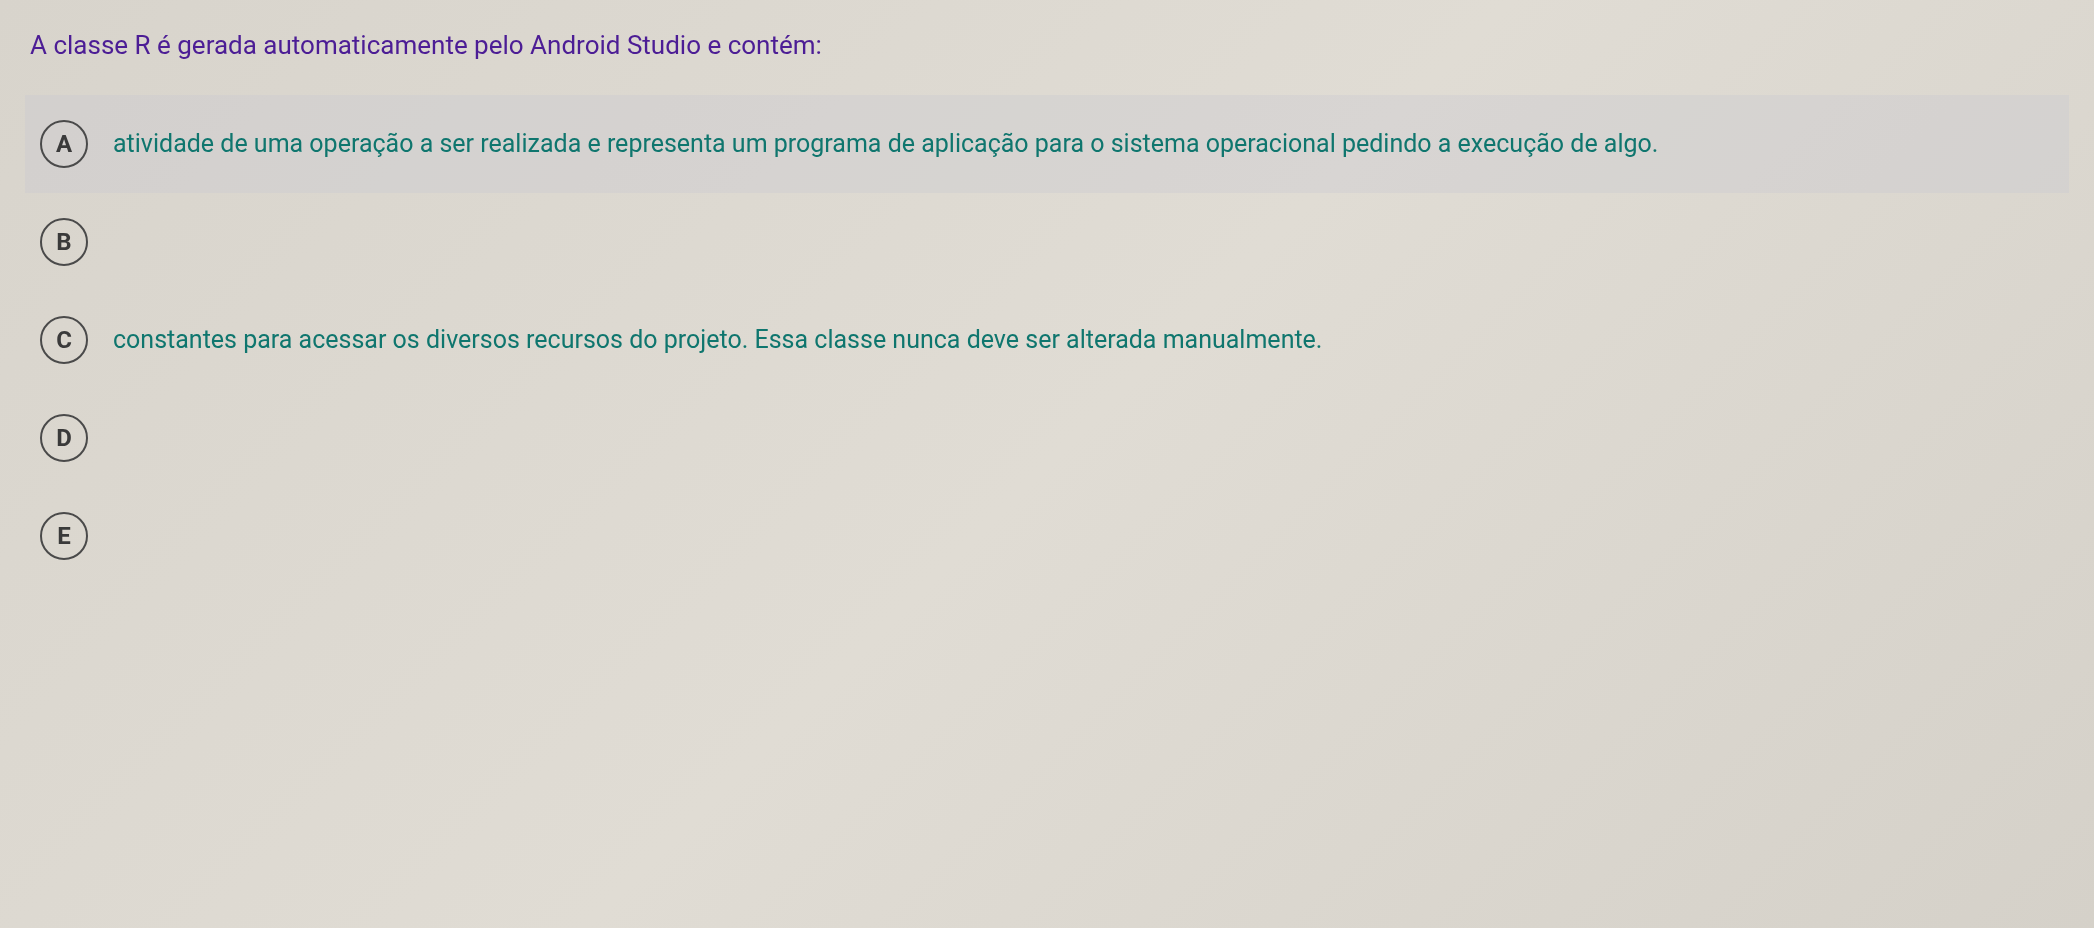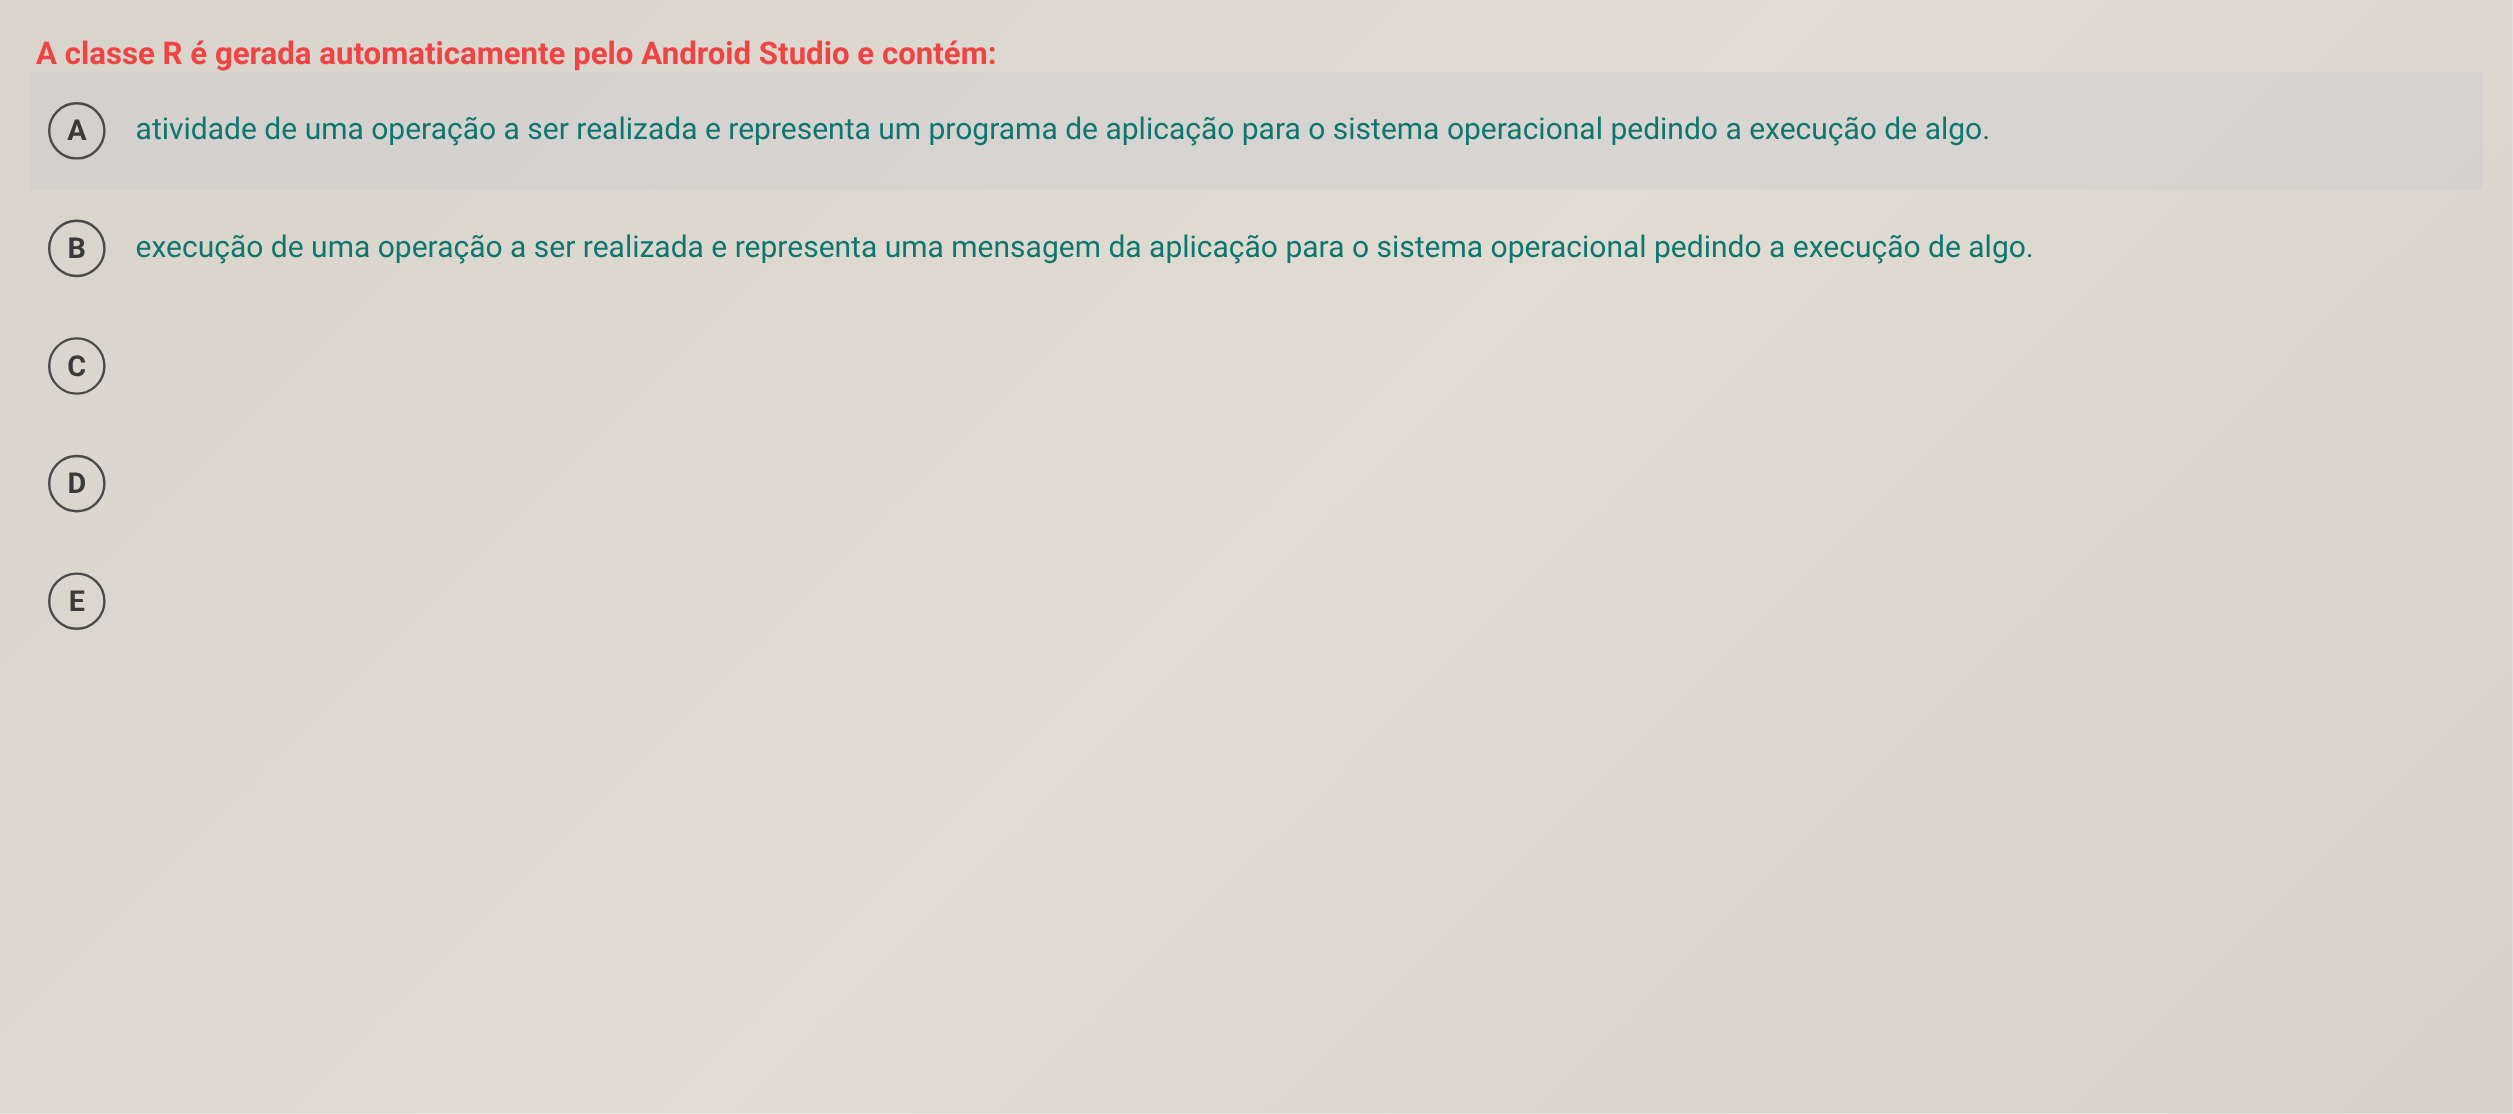--- a/index.html
+++ b/index.html
@@ -10,22 +10,23 @@
     body {
       font-family: -apple-system, BlinkMacSystemFont, 'Segoe UI', Roboto, Arial, sans-serif;
       background: linear-gradient(135deg, #d8d4cc 0%, #e0dcd4 50%, #d5d1c9 100%);
       width: 2094px;
       height: 928px;
       padding: 30px 25px;
       color: #3a3a3a;
     }
     .question {
       font-size: 26px;
-      font-weight: 700;
-      color: #ef4444;
+      font-weight: 400;
+      color: #4c1d95;
+      margin-bottom: 35px;
       padding-left: 5px;
     }
     .options {
       display: flex;
       flex-direction: column;
       gap: 0;
     }
     .option {
       display: flex;
       align-items: center;
@@ -61,24 +62,24 @@
 
 <div class="question">A classe R é gerada automaticamente pelo Android Studio e contém:</div>
 
 <div class="options">
   <div class="option highlighted">
     <div class="option-letter">A</div>
     <div class="option-text">atividade de uma operação a ser realizada e representa um programa de aplicação para o sistema operacional pedindo a execução de algo.</div>
   </div>
   <div class="option">
     <div class="option-letter">B</div>
-    <div class="option-text">execução de uma operação a ser realizada e representa uma mensagem da aplicação para o sistema operacional pedindo a execução de algo.</div>
   </div>
   <div class="option">
     <div class="option-letter">C</div>
+    <div class="option-text">constantes para acessar os diversos recursos do projeto. Essa classe nunca deve ser alterada manualmente.</div>
   </div>
   <div class="option">
     <div class="option-letter">D</div>
   </div>
   <div class="option">
     <div class="option-letter">E</div>
   </div>
 </div>
 
 </body></html>

